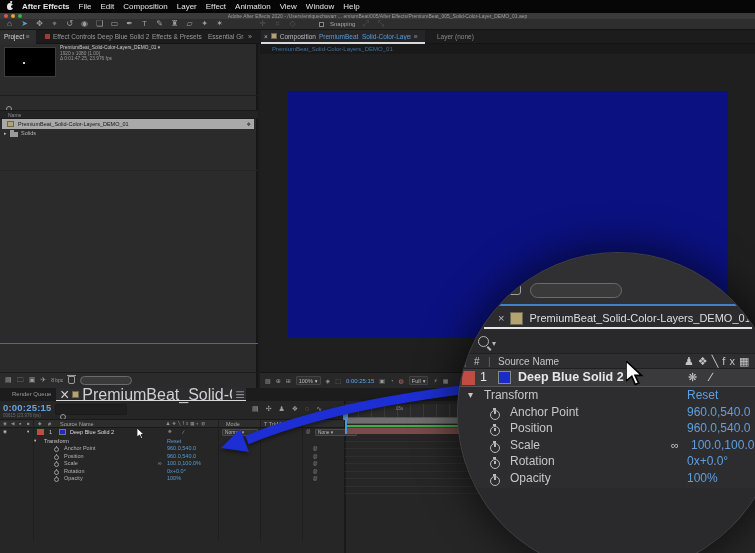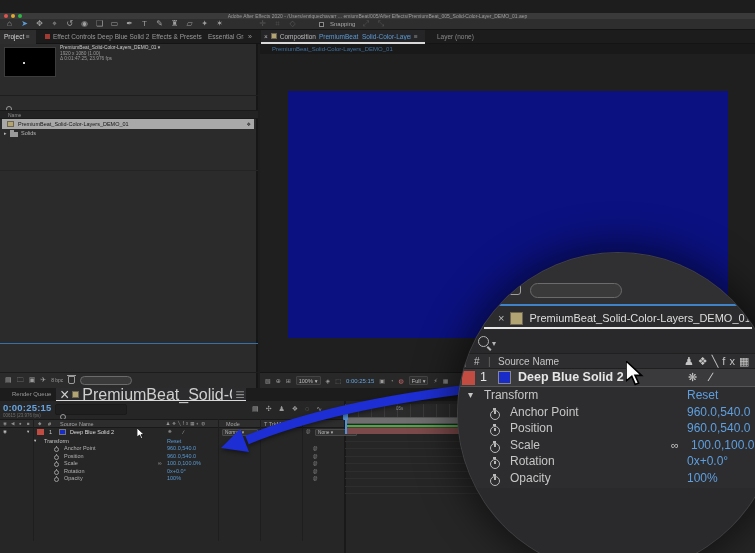--- a/index.html
+++ b/index.html
@@ -133,20 +133,33 @@
   .mc-val{color:#5f9fdf}
   .mc-below{left:0;top:235px;width:322px;height:87px;background:#2a2a2c}
   .chipL{display:inline-block;width:13px;height:14px;vertical-align:middle}
   .mc-swicons{letter-spacing:4px;font-size:11px;color:#c4c4c4}
 </style>
 </head>
 <body>
 
 <div id="app">
 
+  <div class="abs menubar">
+    <span class="apple"></span>
+    <span class="bold">After Effects</span>
+    <span>File</span>
+    <span>Edit</span>
+    <span>Composition</span>
+    <span>Layer</span>
+    <span>Effect</span>
+    <span>Animation</span>
+    <span>View</span>
+    <span>Window</span>
+    <span>Help</span>
+  </div>
 
   <div class="abs titlebar">
     <span class="abs tl" style="left:4px;background:#e0554d"></span>
     <span class="abs tl" style="left:11px;background:#e0a832"></span>
     <span class="abs tl" style="left:18px;background:#2fb844"></span>
     <div class="abs title txt">Adobe After Effects 2020 - /Users/enriquechavarr ... emiumBeat/005/After Effects/PremiumBeat_005_Solid-Color-Layer_DEMO_01.aep</div>
   </div>
 
   <div class="abs toolbar">
     <span class="tool">⌂</span>

